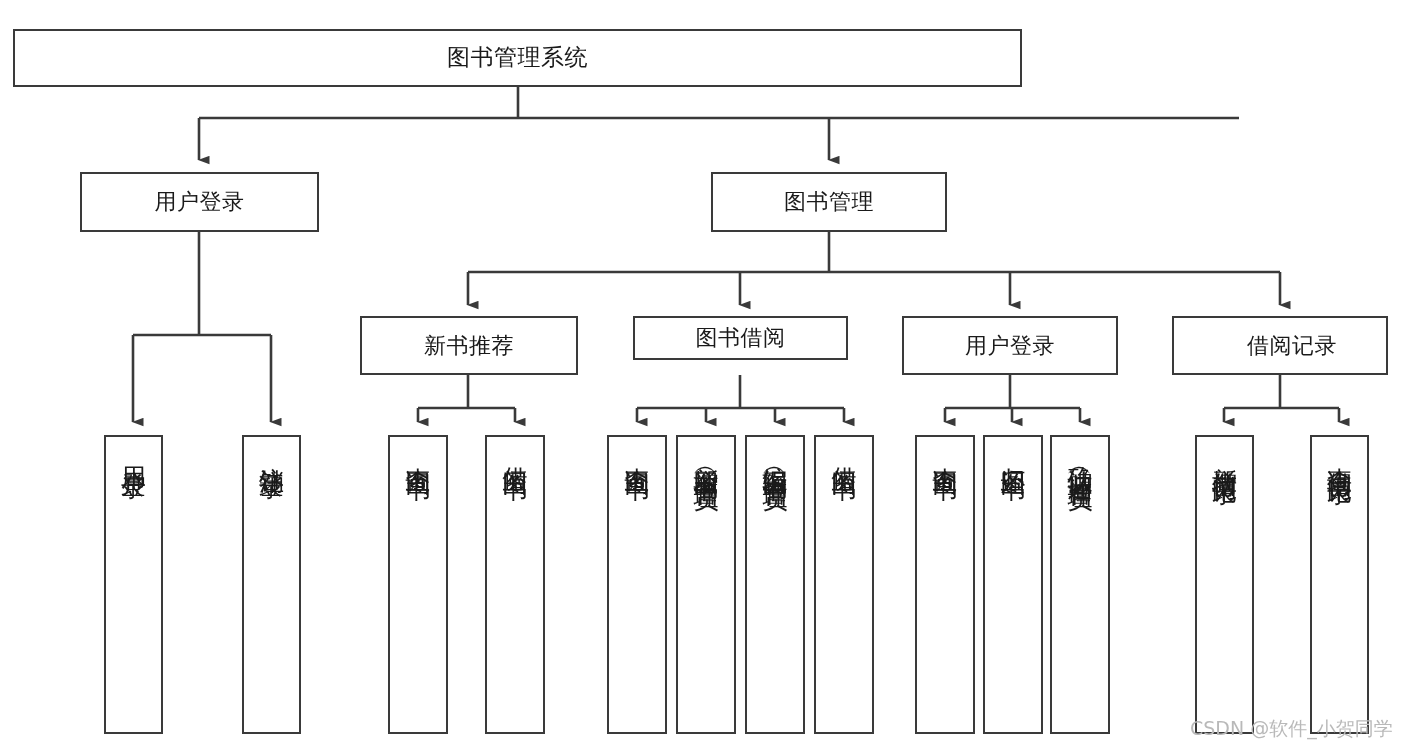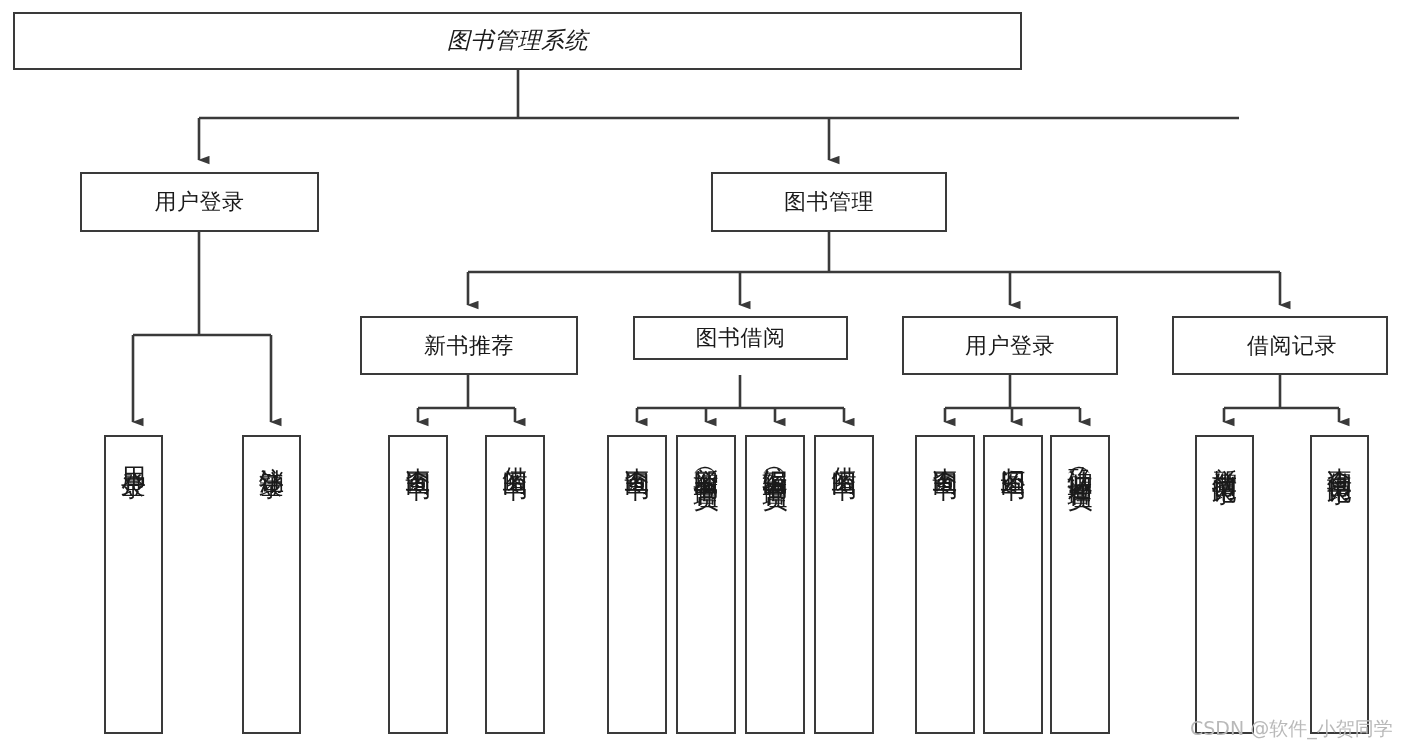--- a/index.html
+++ b/index.html
@@ -118,21 +118,21 @@
       <path d="M1012,408 L1012,422" marker-end="url(#arw)"></path>
       <path d="M1080,408 L1080,422" marker-end="url(#arw)"></path>
 
       <path d="M1280,375 L1280,408"></path>
       <path d="M1224,408 L1339,408"></path>
       <path d="M1224,408 L1224,422" marker-end="url(#arw)"></path>
       <path d="M1339,408 L1339,422" marker-end="url(#arw)"></path>
     </g>
   </svg>
 
-  <div class="node horiz root" style="left:13px; top:12px; width:1009px; height:58px;font-style:italic;">
+  <div class="node horiz root" style="left:13px; top:29px; width:1009px; height:58px;">
     <span class="lbl">图书管理系统</span>
   </div>
 
   <div class="node horiz" style="left:80px; top:172px; width:239px; height:60px;">
     <span class="lbl">用户登录</span>
   </div>
   <div class="node horiz" style="left:711px; top:172px; width:236px; height:60px;">
     <span class="lbl">图书管理</span>
   </div>
 

